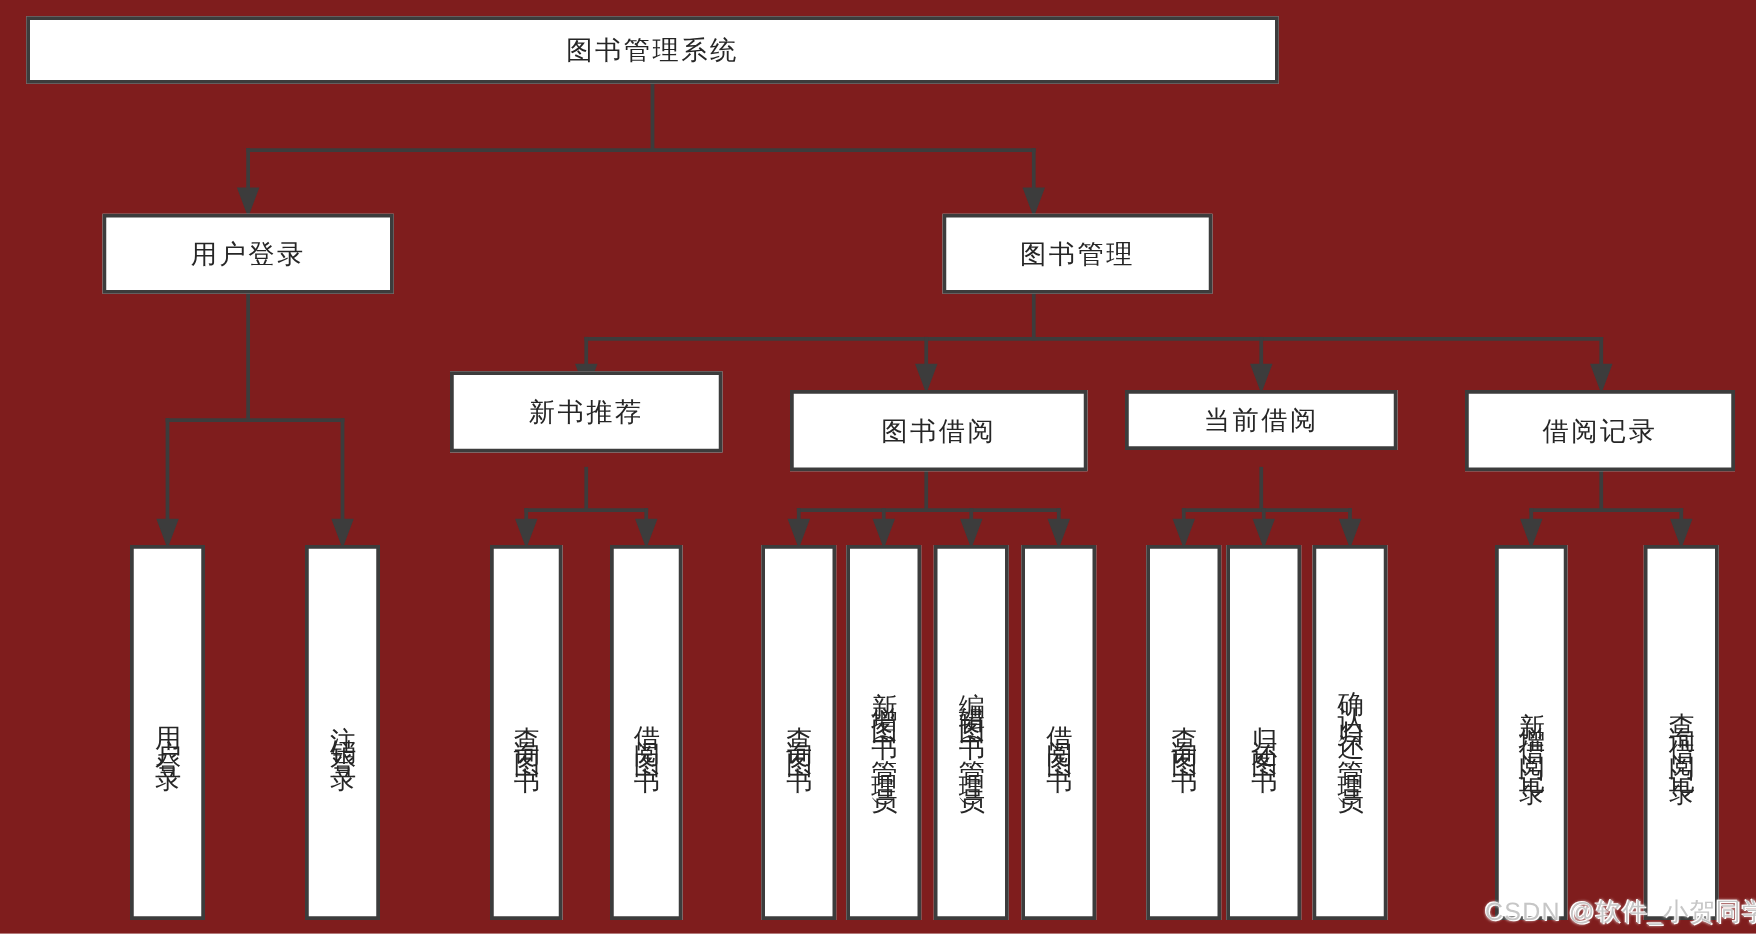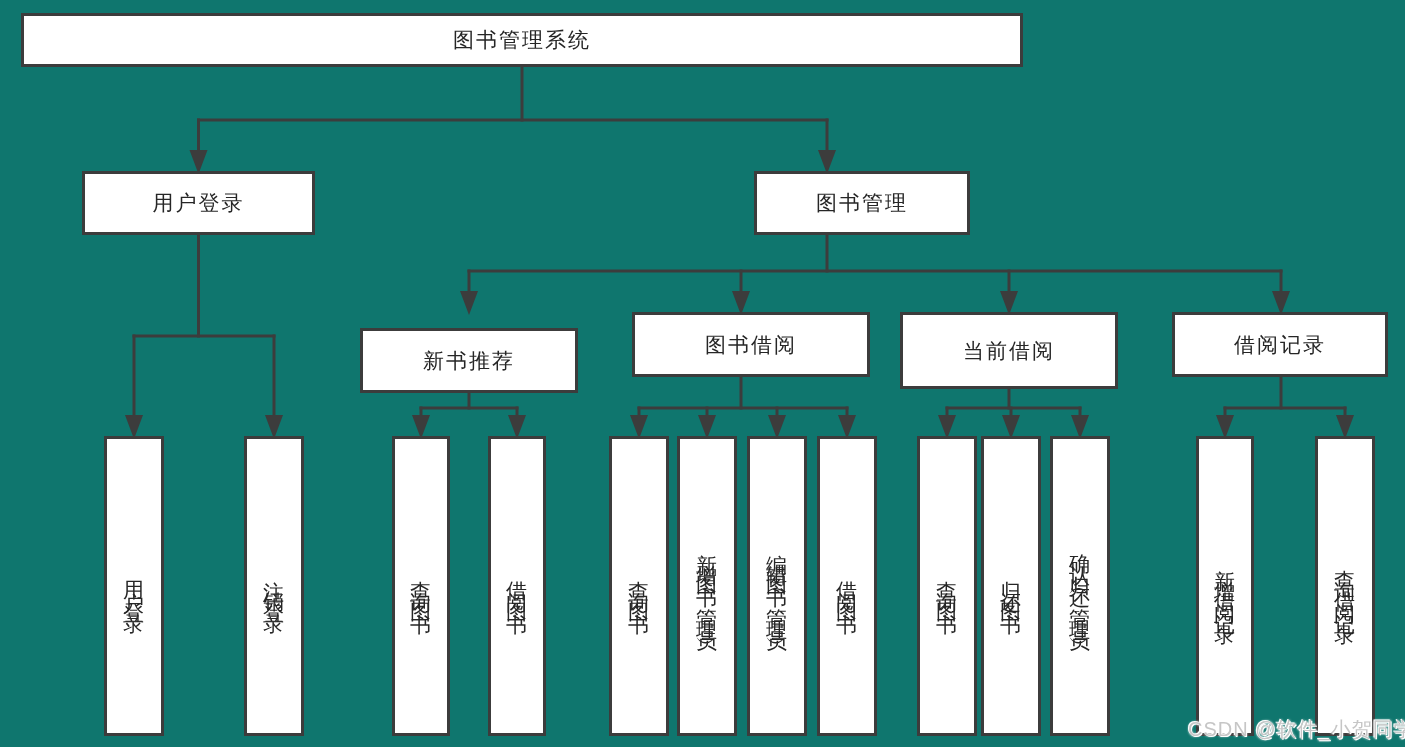--- a/index.html
+++ b/index.html
@@ -1,17 +1,17 @@
 <!DOCTYPE html>
 <html><head>
 <meta charset="utf-8">
 <style>
   html,body{margin:0;padding:0;background:#ffffff;}
   .canvas{
-    position:relative;width:1405px;height:747px;background:#0f766e;overflow:hidden;
+    position:relative;width:1405px;height:747px;background:#7f1d1d;overflow:hidden;
     font-family:"Liberation Sans","DejaVu Sans",sans-serif;
   }
   .connector-layer{position:absolute;left:0;top:0;z-index:1;}
   .node{
     position:absolute;background:#ffffff;border:3px solid #3c3c3c;box-sizing:border-box;
     display:flex;align-items:center;justify-content:center;
     color:#262626;z-index:2;
   }
   .node.horizontal span{
     font-size:21px;letter-spacing:2px;white-space:nowrap;
@@ -86,27 +86,27 @@
   <div>
       <div class="node horizontal" style="left: 21px; top: 13px; width: 1002px; height: 54px;">
         <span>图书管理系统</span>
       </div>
       <div class="node horizontal" style="left: 82px; top: 171px; width: 233px; height: 64px;">
         <span>用户登录</span>
       </div>
       <div class="node horizontal" style="left: 711px; top: 171px; width: 216px; height: 64px; margin-left: 43px;">
         <span>图书管理</span>
       </div>
-      <div class="node horizontal" style="left: 360px; top: 328px; width: 218px; height: 65px;">
+      <div class="node horizontal" style="left: 360px; top: 297px; width: 218px; height: 65px;">
         <span>新书推荐</span>
       </div>
       <div class="node horizontal" style="left: 632px; top: 312px; width: 238px; height: 65px;">
         <span>图书借阅</span>
       </div>
-      <div class="node horizontal" style="left: 900px; top: 312px; width: 218px; height: 77px;">
+      <div class="node horizontal" style="left: 900px; top: 312px; width: 218px; height: 48px;">
         <span>当前借阅</span>
       </div>
       <div class="node horizontal" style="left: 1172px; top: 312px; width: 216px; height: 65px;">
         <span>借阅记录</span>
       </div>
       <div class="node vertical" style="left: 104px; top: 436px; width: 60px; height: 300px;">
         <span>用户登录</span>
       </div>
       <div class="node vertical" style="left: 244px; top: 436px; width: 60px; height: 300px;">
         <span>注销登录</span>

